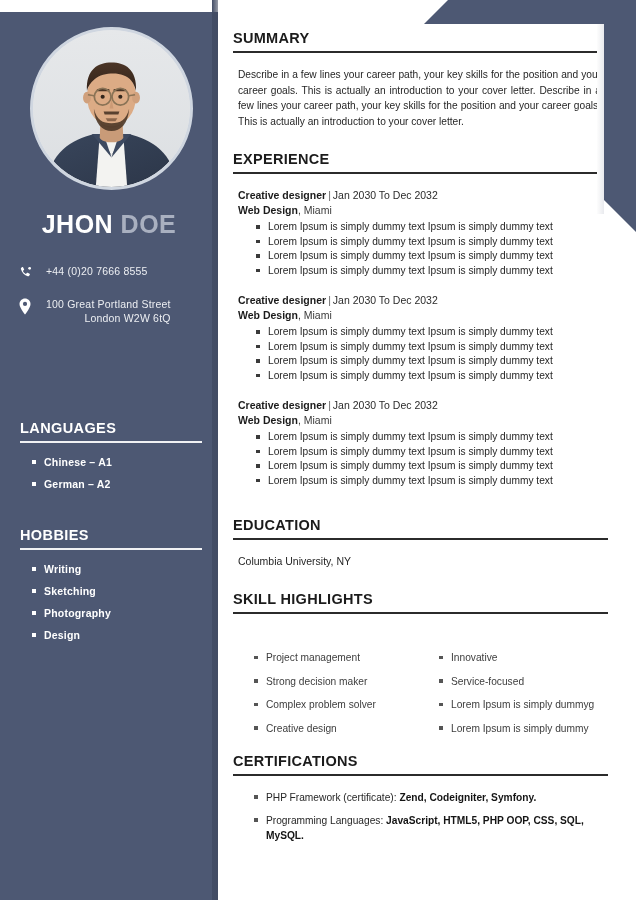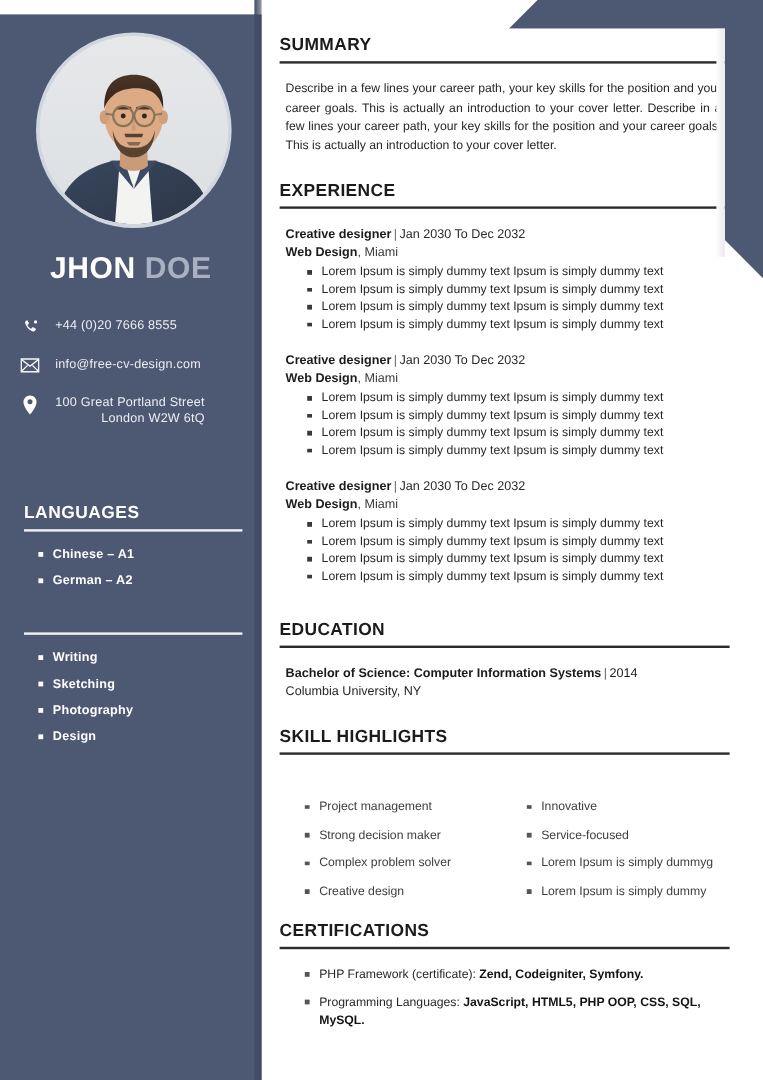--- a/index.html
+++ b/index.html
@@ -354,31 +354,20 @@
       <div class="contact-row">
         <span class="contact-ico">
           <svg width="15" height="15" viewBox="0 0 24 24">
             <path d="M6.6 3.2c.5-.3 1.2-.2 1.5.4l1.6 3c.3.5.1 1.1-.3 1.4l-1.3 1c-.2.2-.3.5-.2.7.9 2 2.5 3.6 4.5 4.5.3.1.6 0 .7-.2l1-1.3c.3-.4 1-.6 1.4-.3l3 1.6c.6.3.7 1 .4 1.5l-1.1 1.6c-.5.7-1.4 1-2.2.8C10.6 16.7 6.2 12.3 4.6 6.4c-.2-.8.1-1.7.8-2.2z" fill="#ffffff"></path>
             <circle cx="18.6" cy="5.2" r="2.2" fill="#ffffff"></circle>
           </svg>
         </span>
         <span class="contact-txt">+44 (0)20  7666  8555</span>
       </div>
 
-      <div class="contact-row">
-        <span class="contact-ico">
-          <svg width="16" height="13" viewBox="0 0 24 18">
-            <rect x="1" y="1" width="22" height="16" fill="none" stroke="#ffffff" stroke-width="1.8"></rect>
-            <path d="M1.8 2 L12 10 L22.2 2" fill="none" stroke="#ffffff" stroke-width="1.8"></path>
-            <path d="M1.8 16 L9 9" fill="none" stroke="#ffffff" stroke-width="1.5"></path>
-            <path d="M22.2 16 L15 9" fill="none" stroke="#ffffff" stroke-width="1.5"></path>
-          </svg>
-        </span>
-        <span class="contact-txt">info@free-cv-design.com</span>
-      </div>
 
       <div class="contact-row">
         <span class="contact-ico">
           <svg width="14" height="17" viewBox="0 0 20 26">
             <path d="M10 0.8C5.3.8 1.6 4.5 1.6 9.2c0 6.3 8.4 16 8.4 16s8.4-9.7 8.4-16C18.4 4.5 14.7.8 10 .8z" fill="#ffffff"></path>
             <circle cx="10" cy="9" r="3.2" fill="#4d5873"></circle>
           </svg>
         </span>
         <span class="contact-txt"><span>100 Great Portland  Street</span><br><span>London  W2W  6tQ</span></span>
       </div>
@@ -388,20 +377,21 @@
     <div class="side-sec" style="top:408px;">
       <div class="side-head">LANGUAGES</div>
       <div class="side-rule"></div>
       <ul class="side-list">
         <li>Chinese – A1</li>
         <li>German – A2</li>
       </ul>
     </div>
 
     <div class="side-sec" style="top:515px;">
+      <div class="side-head">HOBBIES</div>
       <div class="side-rule"></div>
       <ul class="side-list">
         <li>Writing</li>
         <li>Sketching</li>
         <li>Photography</li>
         <li>Design</li>
       </ul>
     </div>
 
   </aside>
@@ -466,23 +456,20 @@
         </ul>
       </div>
     </section>
 
     <div class="sp-14"></div>
 
     <section class="sec">
       <div class="sec-head">EDUCATION</div>
       <div class="sec-rule"></div>
       <div class="edu-block">
-        <div class="edu-line1">
-          <span class="edu-degree">Bachelor of Science: Computer Information Systems</span><span class="exp-sep">|</span><span class="edu-year">2014</span>
-        </div>
         <div class="edu-line2">Columbia University, NY</div>
       </div>
     </section>
 
     <div class="sp-22"></div>
 
     <section class="sec">
       <div class="sec-head">SKILL HIGHLIGHTS</div>
       <div class="sec-rule"></div>
       <div class="skills-grid">

